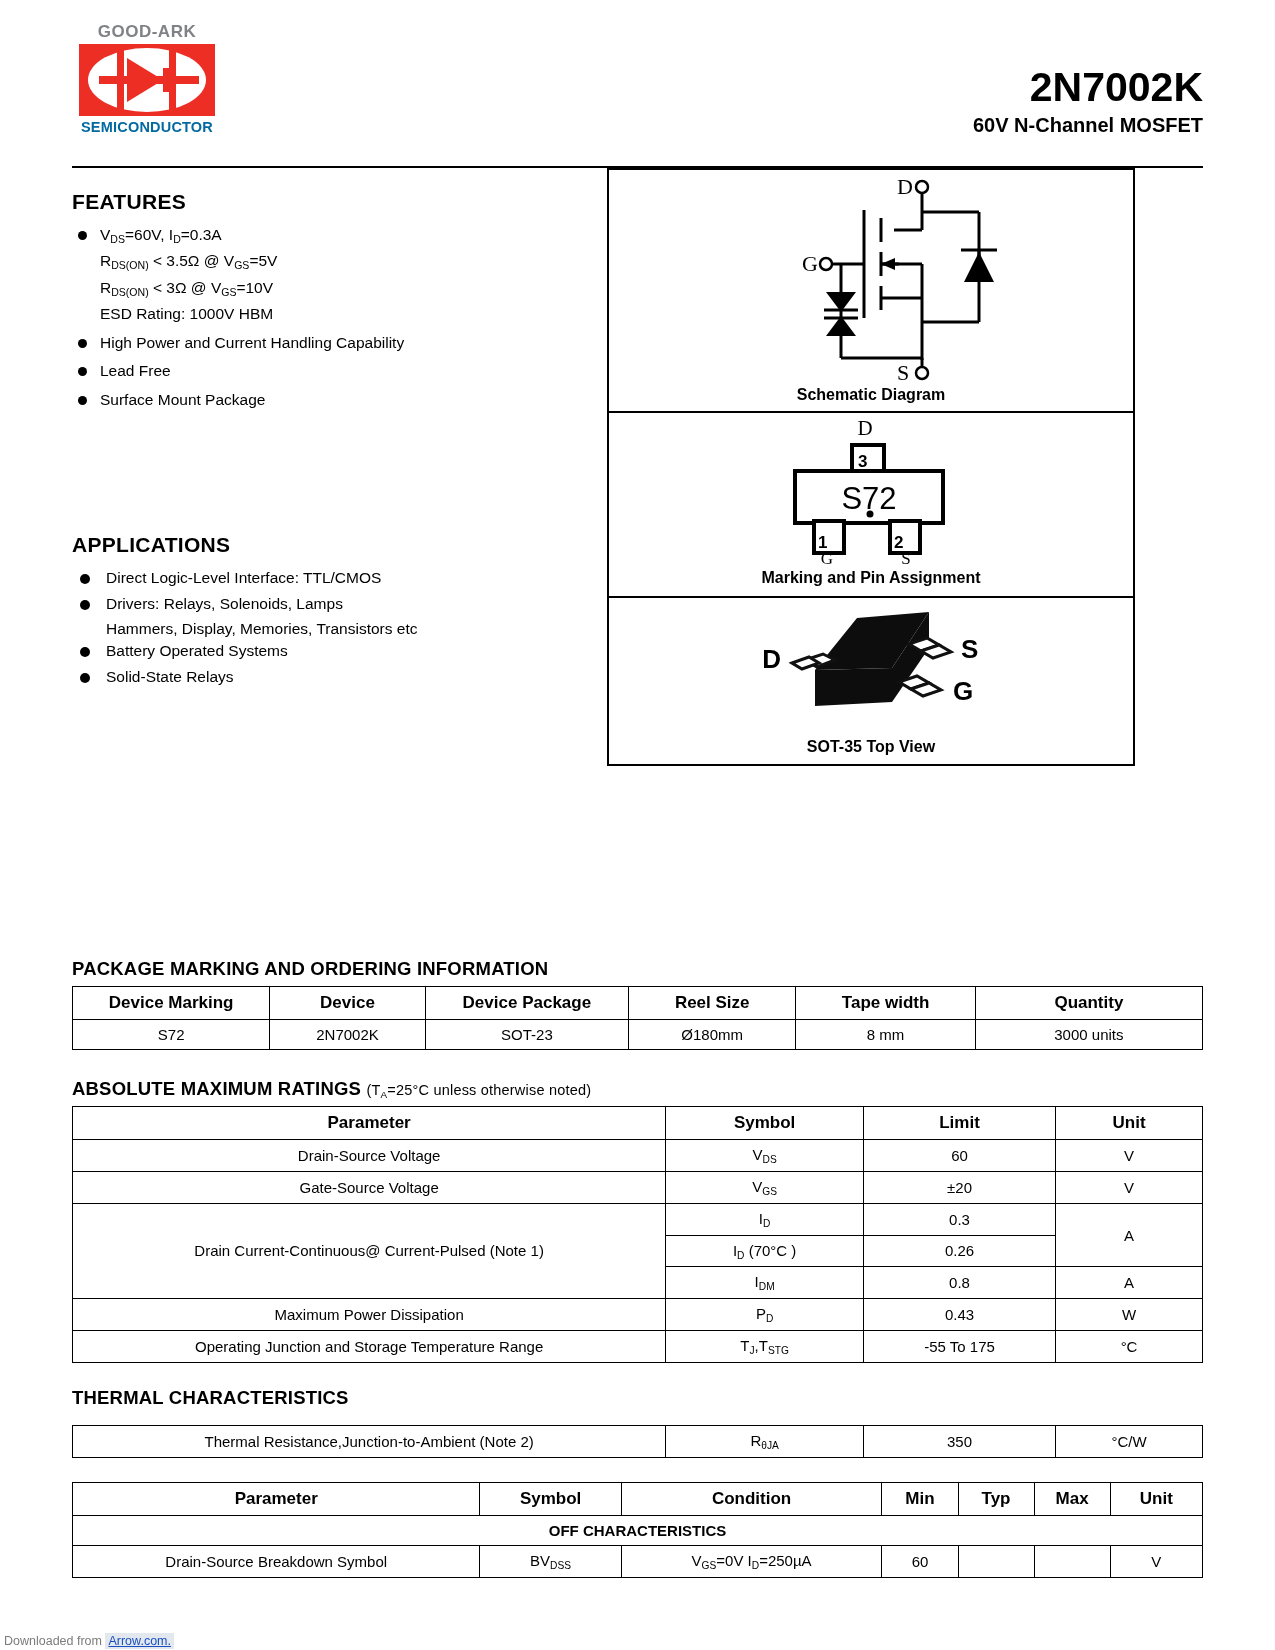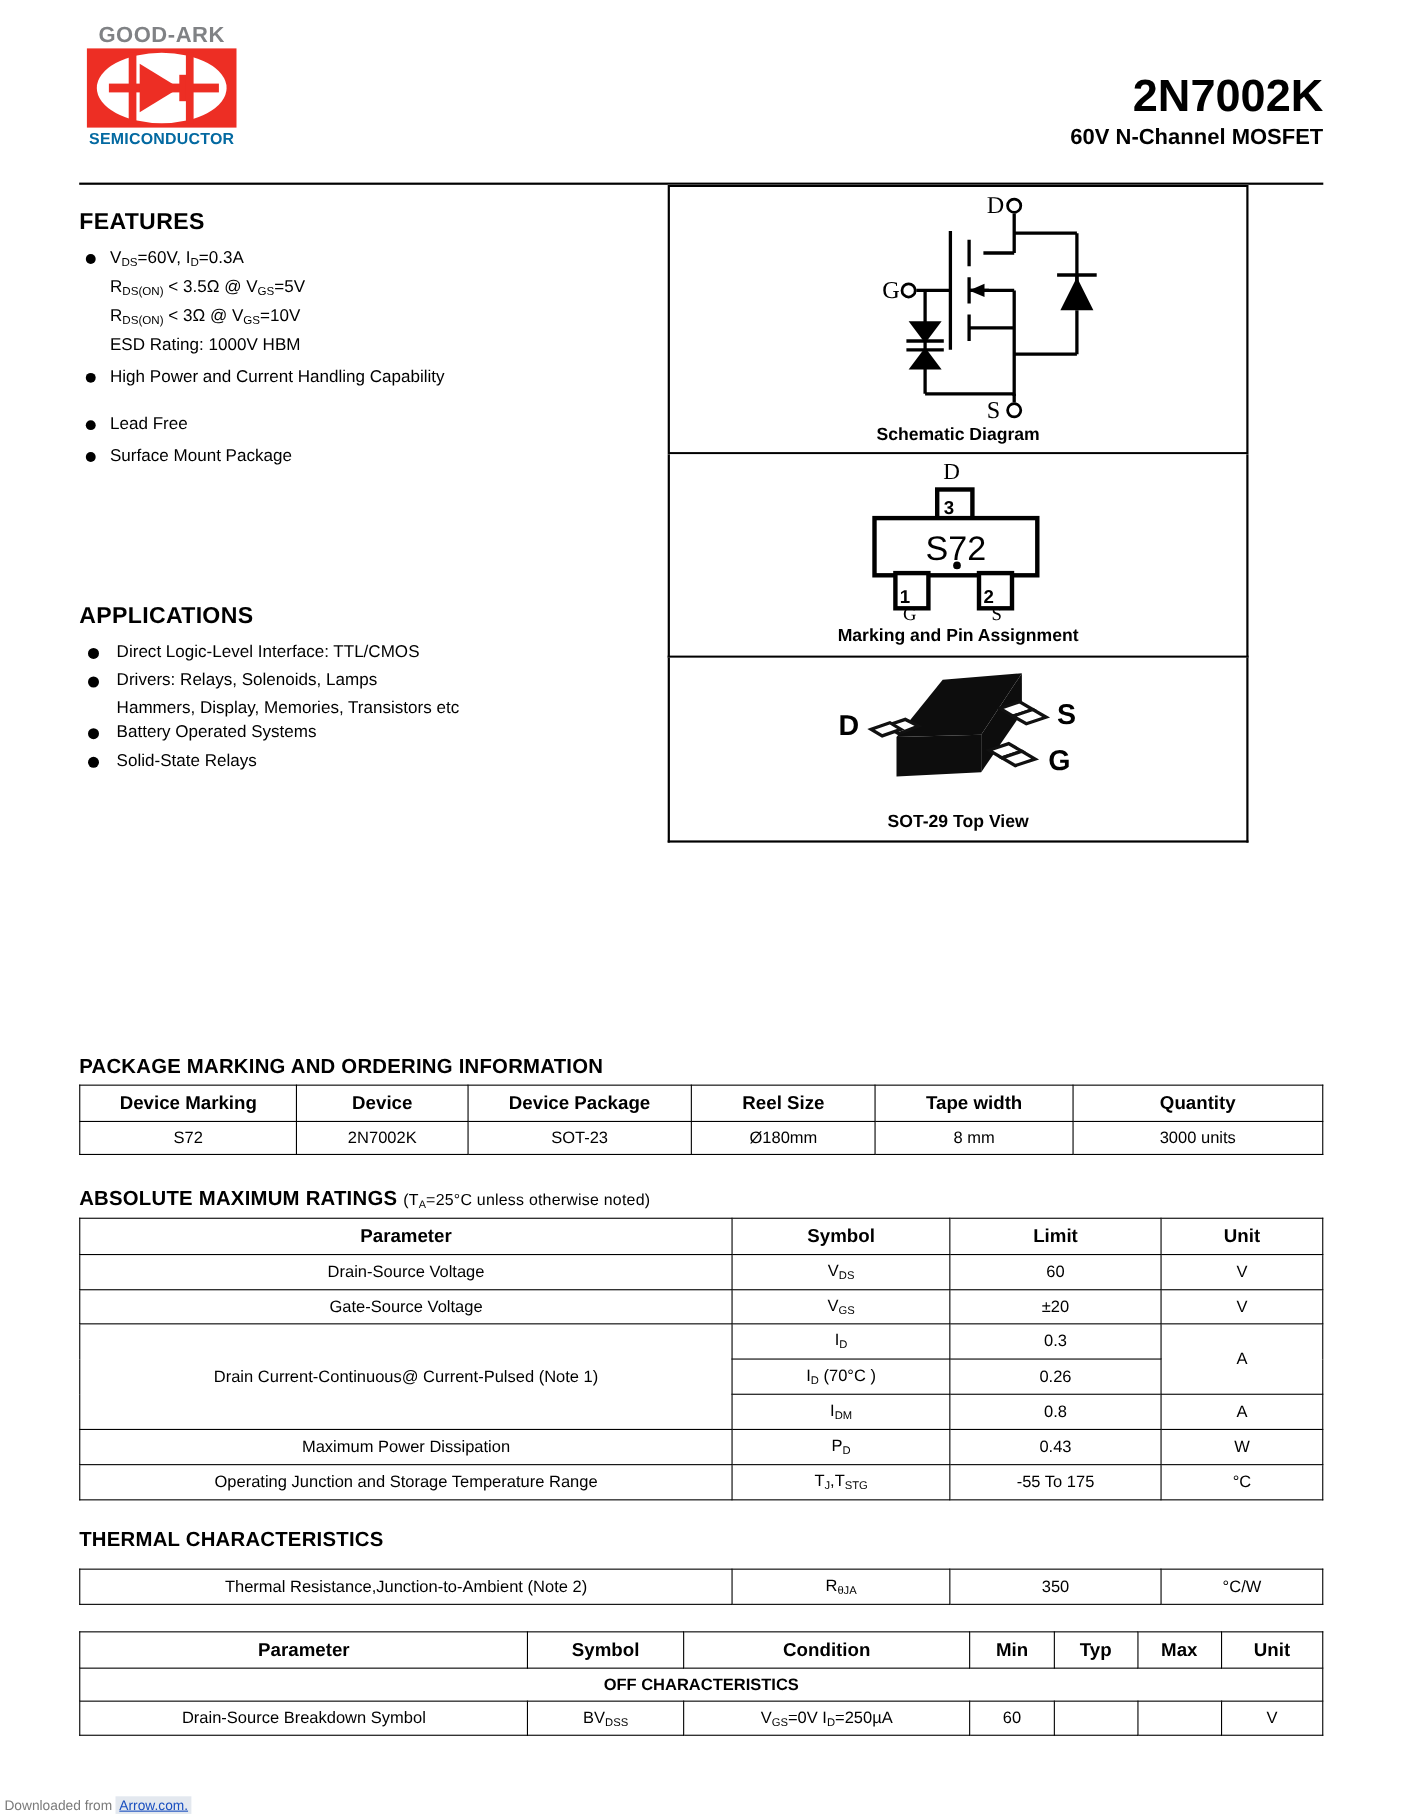--- a/index.html
+++ b/index.html
@@ -13,21 +13,21 @@
     position: relative;
     overflow: hidden;
   }
 
   .page { position: relative; width: 1275px; height: 1650px; padding: 0; }
 
   
   .header { position: relative; height: 140px; margin: 22px 72px 0 72px; }
   .logo-block { position: absolute; left: 0; top: 0; width: 150px; text-align: center; }
   .logo-word-top {
-    font-size: 20px; font-weight: bold; color: #808285; letter-spacing: 0.5px;
+    font-size: 17px; font-weight: bold; color: #808285; letter-spacing: 0.5px;
     font-family: "Liberation Sans", sans-serif; line-height: 20px;
   }
   .logo-word-bottom {
     font-size: 14.5px; font-weight: bold; color: #0369a1; letter-spacing: 0.2px;
     font-family: "Liberation Sans", sans-serif; line-height: 18px;
   }
   .logo-mark { width: 136px; height: 72px; background: #ed2e24; position: relative; margin: 2px auto 2px auto; }
   .logo-mark .ellipse {
     position: absolute; left: 9px; top: 4px; width: 118px; height: 64px;
     background: #ffffff; border-radius: 50%;
@@ -122,21 +122,21 @@
           <span class="dot"></span>
           <span>V<sub>DS</sub>=60V, I<sub>D</sub>=0.3A</span>
           <div class="sub-line">R<sub>DS(ON)</sub> &lt; 3.5Ω @ V<sub>GS</sub>=5V</div>
           <div class="sub-line">R<sub>DS(ON)</sub> &lt; 3Ω @ V<sub>GS</sub>=10V</div>
           <div class="sub-line">ESD Rating: 1000V HBM</div>
         </li>
         <li style="margin-top:6px;">
           <span class="dot"></span>
           <span>High Power and Current Handling Capability</span>
         </li>
-        <li style="margin-top:21px;">
+        <li style="margin-top:6px;">
           <span class="dot"></span>
           <span>Lead Free</span>
         </li>
         <li style="margin-top:6px;">
           <span class="dot"></span>
           <span>Surface Mount Package</span>
         </li>
       </ul>
 
       <div class="apps">
@@ -253,21 +253,21 @@
             <polygon points="183,65 200,59 210,65 193,71"></polygon>
             <polygon points="300,46 318,40 330,47 312,53"></polygon>
             <polygon points="312,53 330,47 342,54 324,60"></polygon>
             <polygon points="290,84 308,78 320,85 302,91"></polygon>
             <polygon points="302,91 320,85 332,92 314,98"></polygon>
           </g>
           <text x="172" y="70" font-family="Liberation Sans, sans-serif" font-weight="bold" font-size="26" fill="#000" text-anchor="end">D</text>
           <text x="352" y="60" font-family="Liberation Sans, sans-serif" font-weight="bold" font-size="26" fill="#000">S</text>
           <text x="344" y="102" font-family="Liberation Sans, sans-serif" font-weight="bold" font-size="26" fill="#000">G</text>
         </svg>
-        <div class="dbox-caption">SOT-29 Top View</div>
+        <div class="dbox-caption">SOT-35 Top View</div>
       </div>
 
     </div>
   </div>
 
   <div class="body-area" style="margin-top:170px;">
     <div class="sec-title">PACKAGE MARKING AND ORDERING INFORMATION</div>
     <table class="dt" style="margin-top:6px;">
       <colgroup>
           <col style="width:16.5%">

